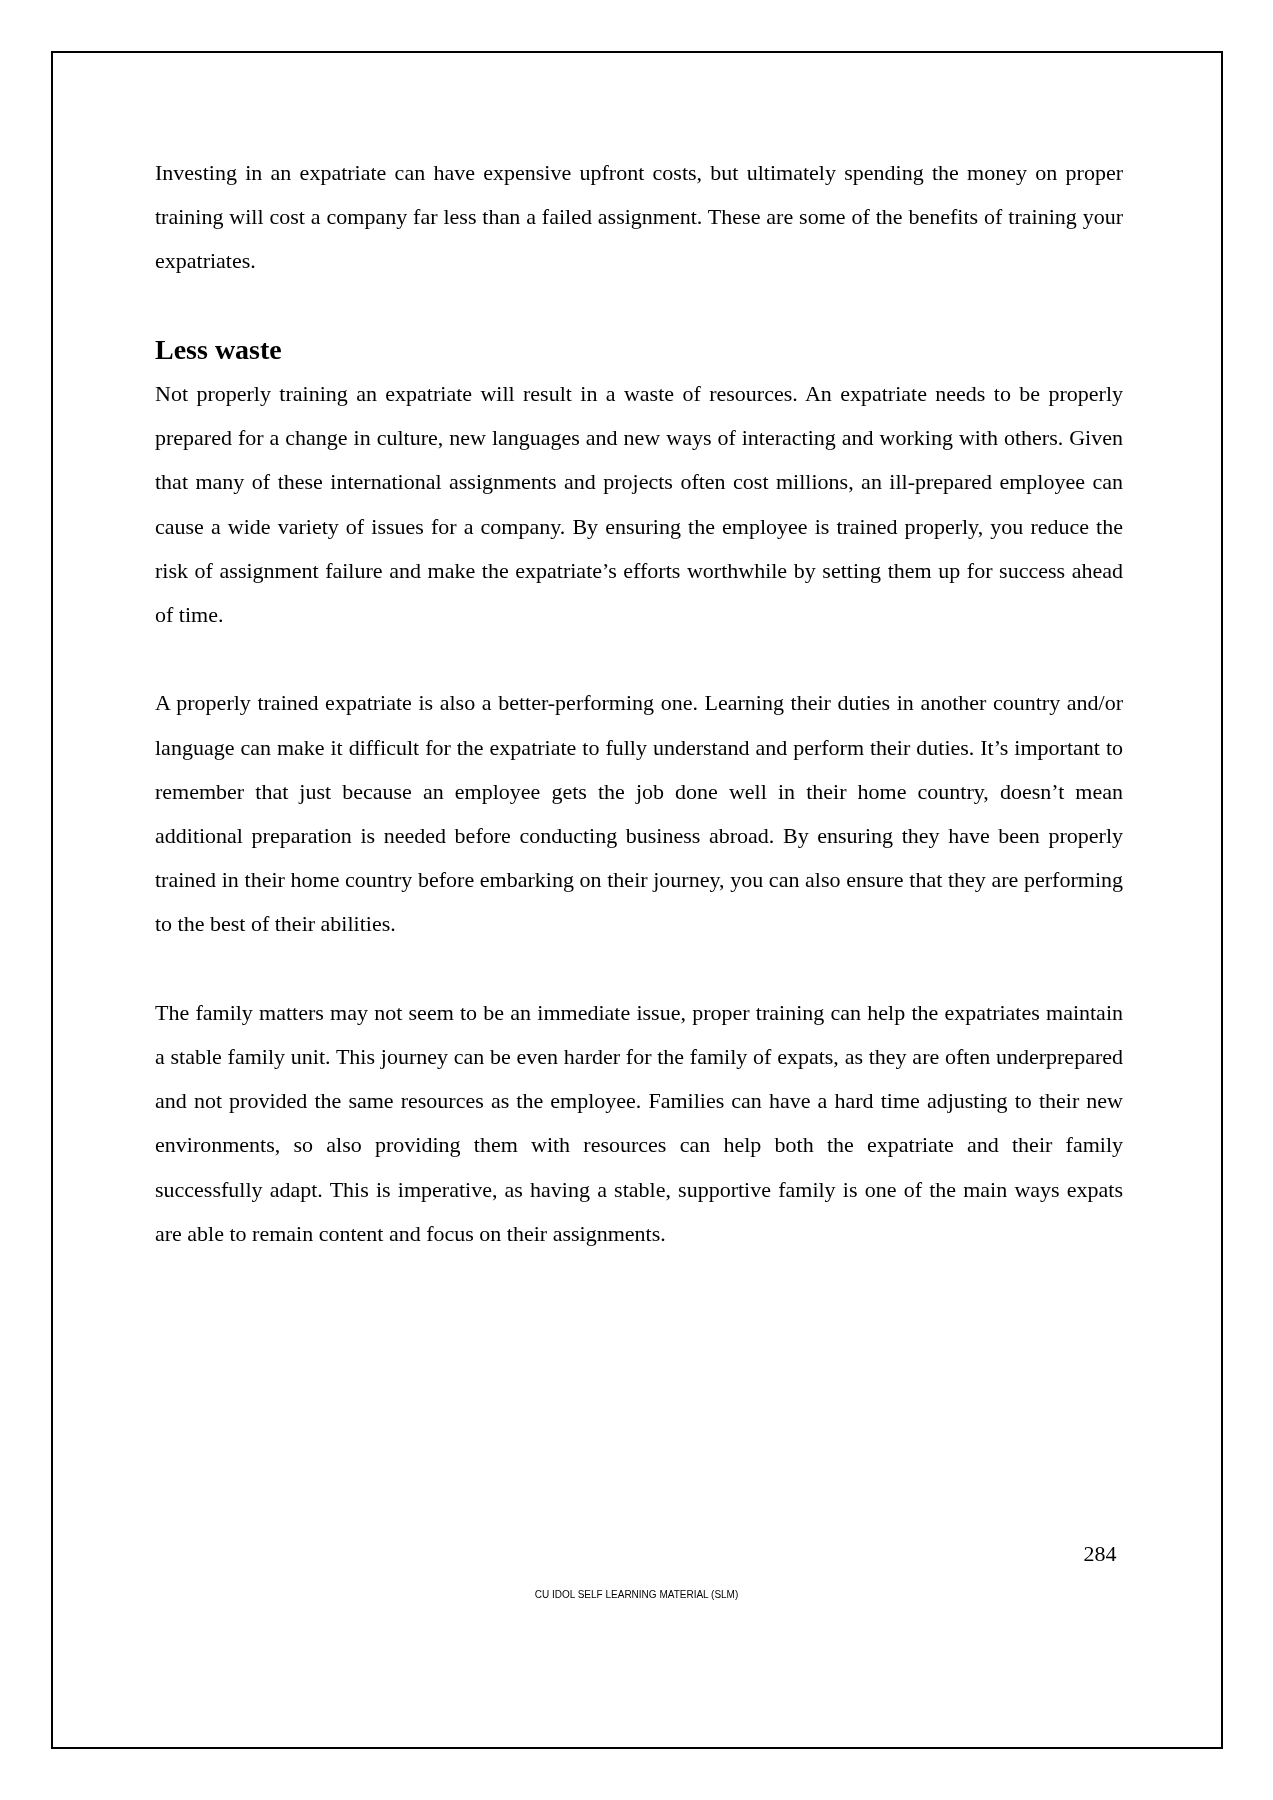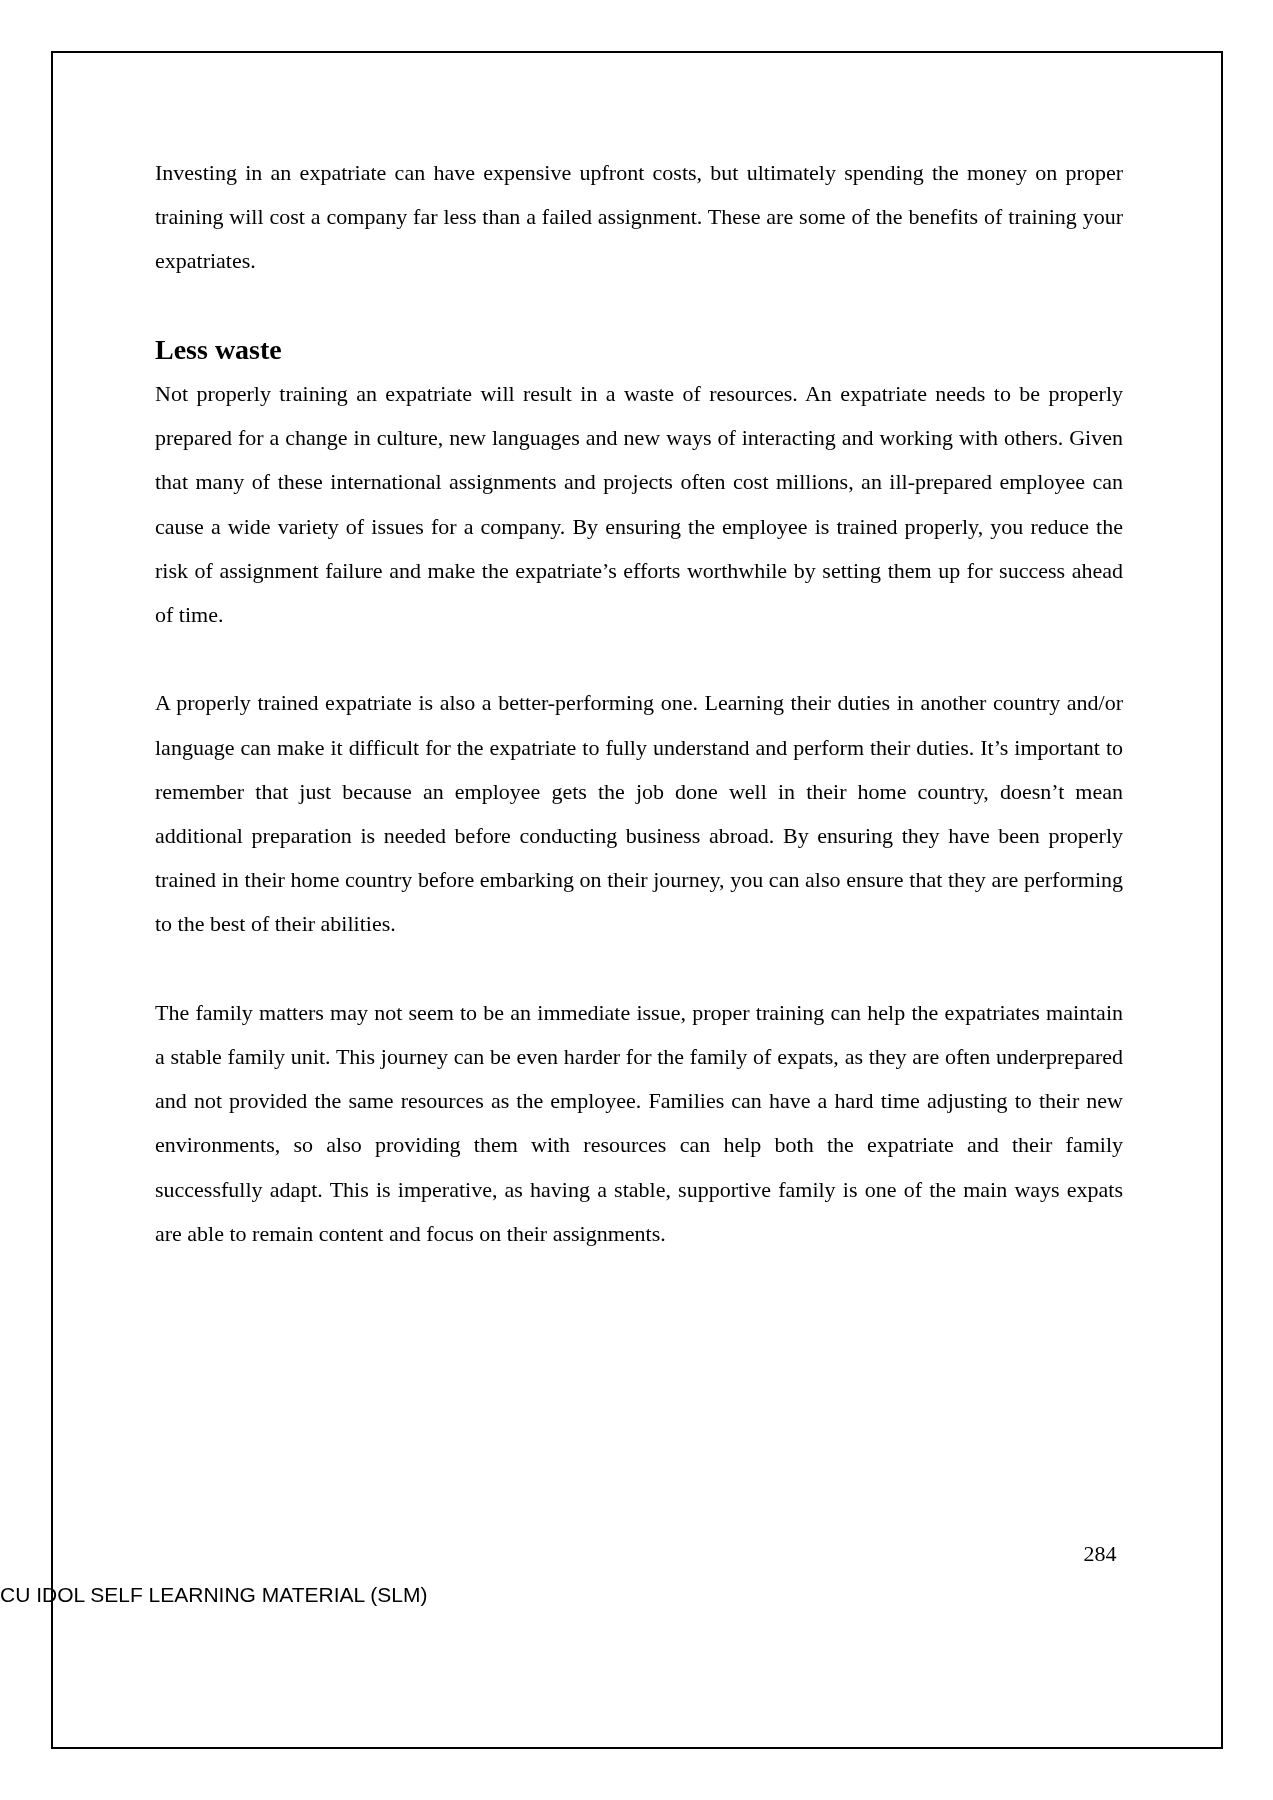--- a/index.html
+++ b/index.html
@@ -52,22 +52,23 @@
       width: 40px;
       text-align: center;
       font-size: 22px;
       line-height: 30px;
     }
     .footer {
       position: absolute;
       left: 0;
       width: 1273px;
       top: 1585px;
+      text-align: center;
       font-family: "Liberation Sans", "DejaVu Sans", sans-serif;
-      font-size: 21px;
+      font-size: 10px;
       line-height: 20px;
     }
   </style>
 </head>
 <body>
 
 <div class="page-frame"></div>
 
 <div class="content">
   <p>Investing in an expatriate can have expensive upfront costs, but ultimately spending the money on proper training will cost a company far less than a failed assignment. These are some of the benefits of training your expatriates.</p>

